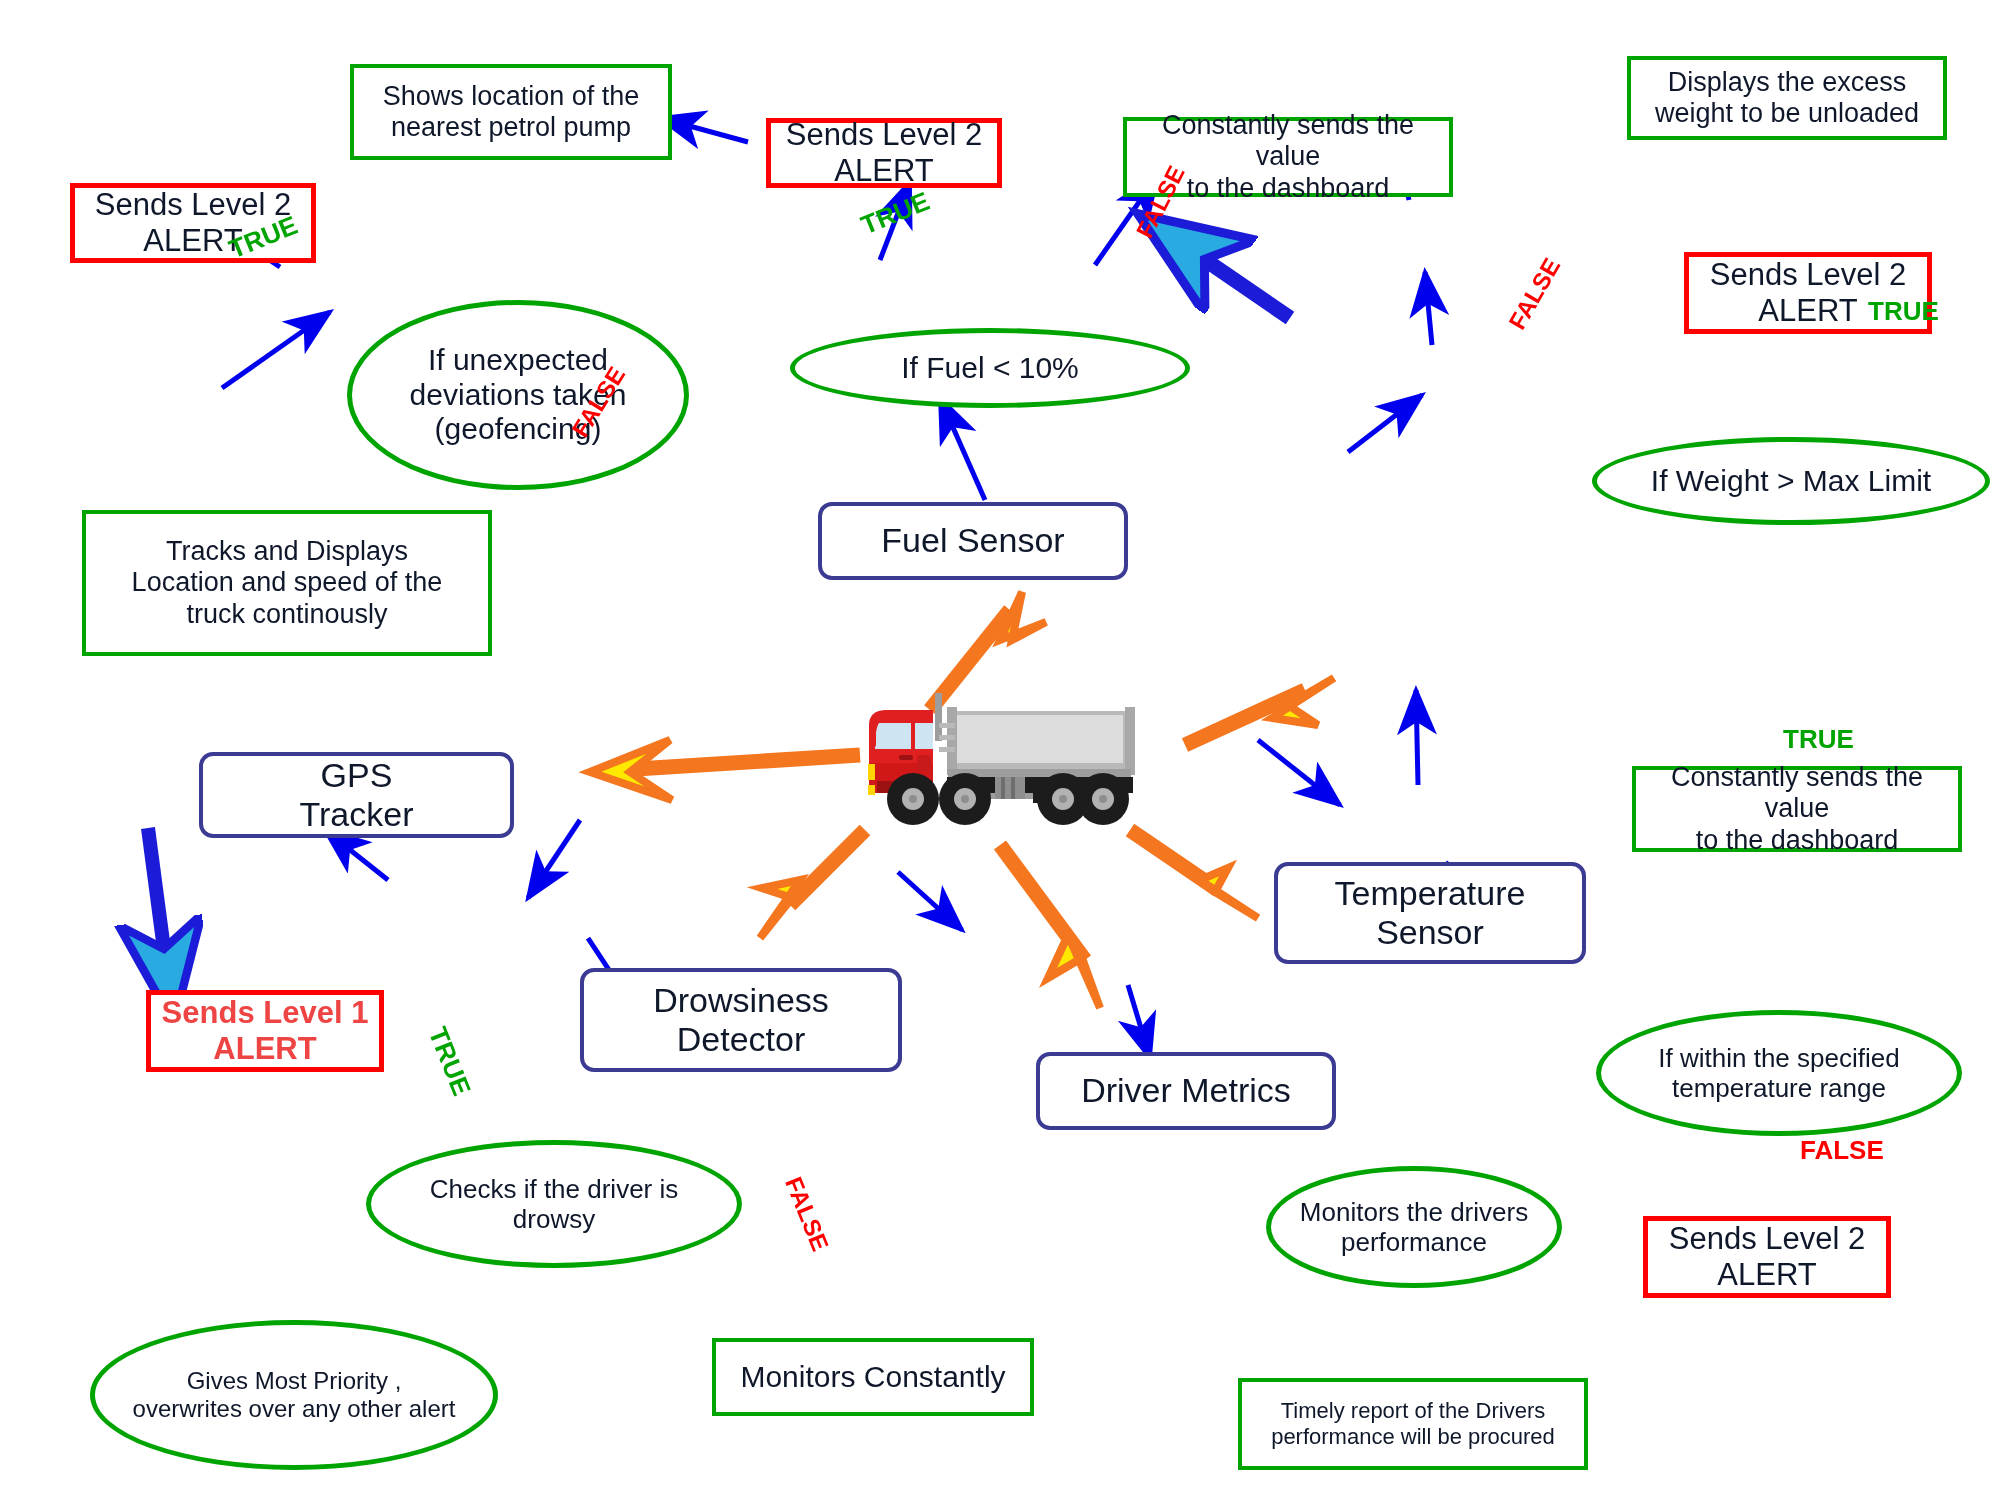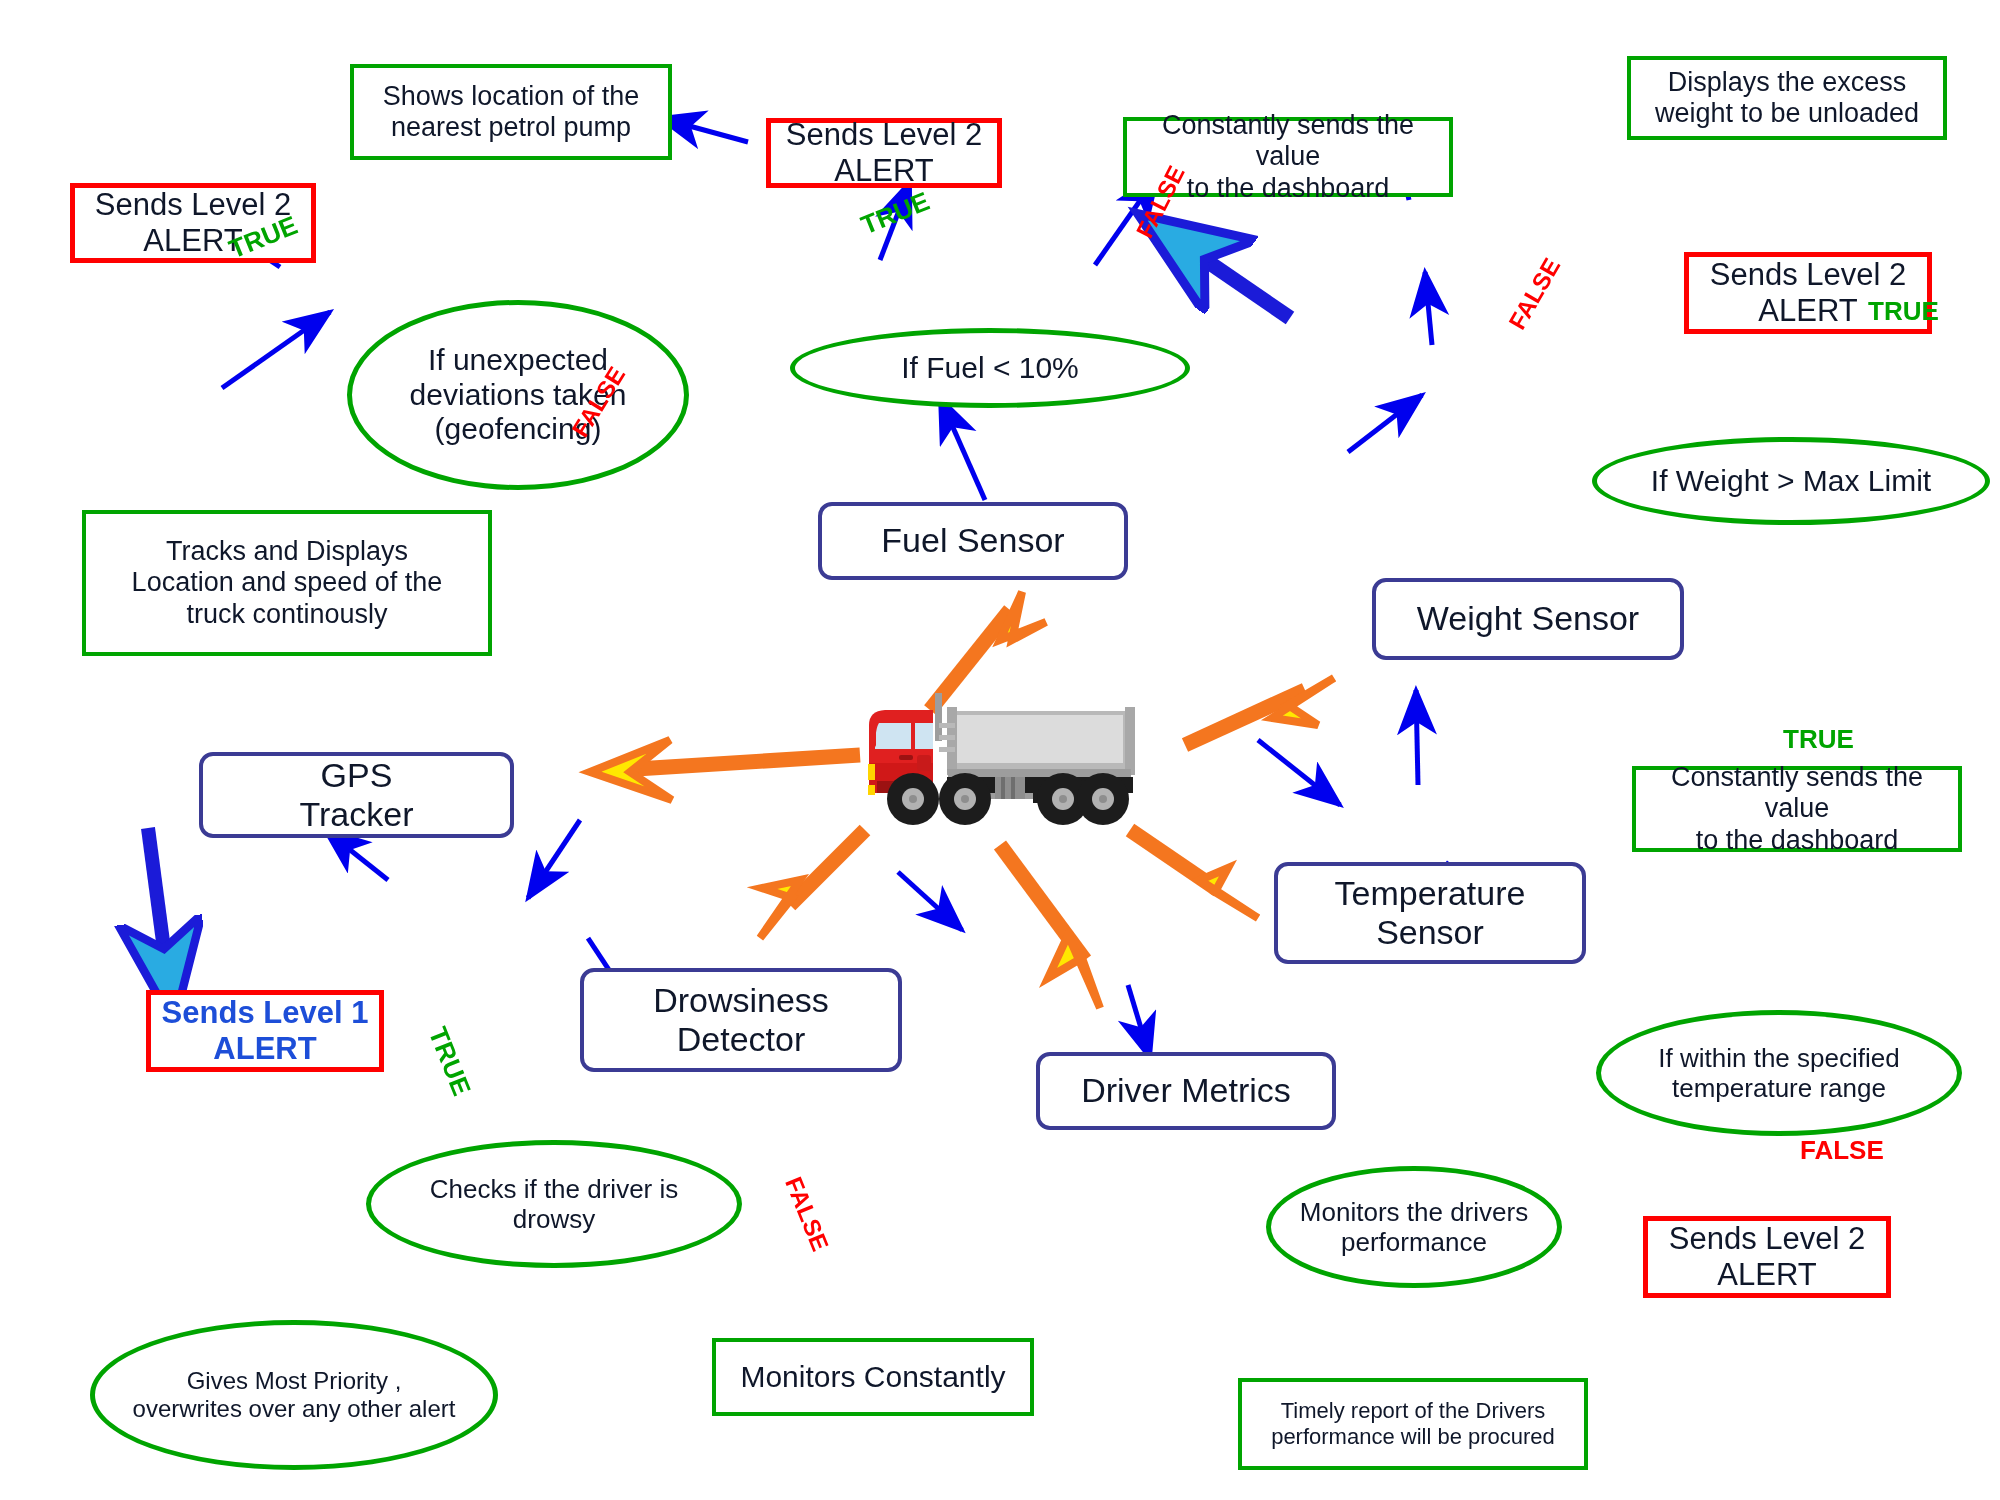--- a/index.html
+++ b/index.html
@@ -46,21 +46,21 @@
   
   .node.outcome {
     border: 4px solid #00a400;
     font-size: 27px;
   }
   
   .node.alert {
     border: 5px solid #ff0000;
     font-size: 31px;
   }
-  .node.alert.red-text { color: #1d4ed8; font-weight: 700; }
+  .node.alert.red-text { color: #ef4444; font-weight: 700; }
   
   .node.decision {
     border: 5px solid #00a400;
     border-radius: 50%;
     font-size: 30px;
   }
   .node.decision.small { font-size: 26px; }
   .label {
     position: absolute;
     font-size: 26px;
@@ -264,23 +264,20 @@
     <span style="white-space:pre-line;">If unexpected
 deviations taken
 (geofencing)</span>
   </div>
 
   <div class="node alert" style="left:70px; top:183px; width:246px; height:80px;">
     <span style="white-space:pre-line;">Sends Level 2
 ALERT</span>
   </div>
 
-  <div class="node sensor" style="left:1372px; top:578px; width:312px; height:82px;">
-    <span>Weight Sensor</span>
-  </div>
 
   <div class="node decision" style="left:1592px; top:437px; width:398px; height:88px;">
     <span style="white-space:pre-line;">If Weight &gt; Max Limit</span>
   </div>
 
   <div class="node alert" style="left:1684px; top:252px; width:248px; height:82px;">
     <span style="white-space:pre-line;">Sends Level 2
 ALERT</span>
   </div>
 

